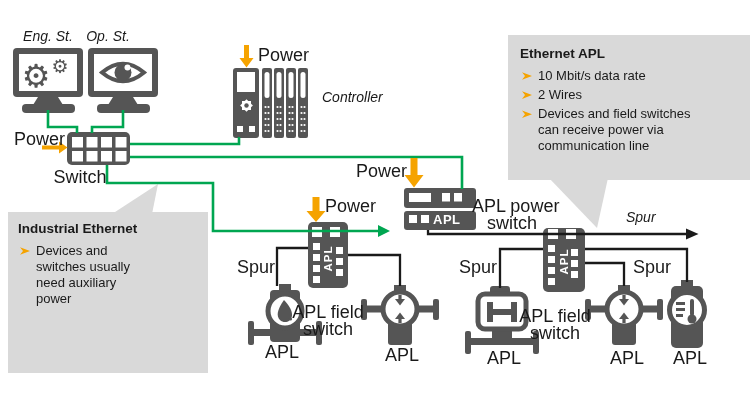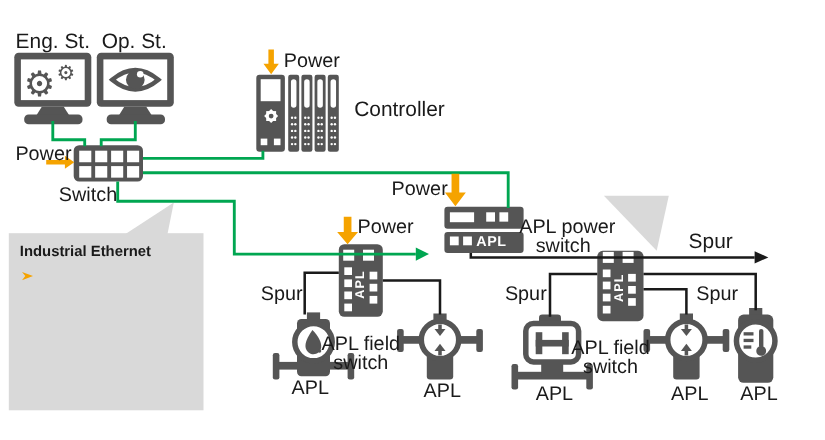--- a/index.html
+++ b/index.html
@@ -1,27 +1,27 @@
 <!DOCTYPE html>
 <html><head>
 <meta charset="utf-8">
 <style>
   html,body{margin:0;padding:0;background:#fff;}
   #stage{position:relative;width:750px;height:400px;background:#ffffff;overflow:hidden;
          font-family:"Liberation Sans",sans-serif;color:#1a1a1a;}
   #diagram-svg{position:absolute;left:0;top:0;z-index:1;}
   .lbl{position:absolute;z-index:3;white-space:nowrap;font-size:18px;line-height:1.1;}
-  .lbl.big{font-size:19px;}
+  .lbl.big{font-size:14px;font-style:italic;}
   .center{text-align:center;}
   .two-line{line-height:16.5px;margin-top:12px;}
   .vtext{position:absolute;z-index:3;color:#fff;font-weight:bold;font-size:11.5px;
          letter-spacing:1px;text-align:center;transform:rotate(-90deg);}
   .ps-apl{position:absolute;z-index:3;color:#fff;font-weight:bold;font-size:13px;letter-spacing:0.5px;}
   .callout{position:absolute;z-index:2;background:#D9D9D9;box-sizing:border-box;}
-  #co-industrial{left:8px;top:212px;width:177px;height:161px;padding:9px 6px 6px 10px;}
+  #co-industrial{left:8px;top:212px;width:200px;height:161px;padding:9px 6px 6px 10px;}
   #co-apl{left:508px;top:35px;width:242px;height:145px;padding:11px 8px 8px 12px;}
   .co-title{font-weight:bold;font-size:13.5px;margin-bottom:7px;}
   .bullet{display:flex;align-items:flex-start;margin-bottom:3px;font-size:13px;line-height:1.24;}
   .marker{flex:none;width:10px;height:10px;margin:3px 6px 0 2px;background:#F5A300;
           clip-path:polygon(0 12%,100% 50%,0 88%,30% 50%);}
   #co-industrial .txt{max-width:112px;}
   #co-apl .txt{max-width:176px;}
 </style>
 </head>
 <body>
@@ -241,21 +241,21 @@
 
     <g fill="#F5A300">
       <polygon points="42,145.5 59,145.5 59,141.5 67.5,147.5 59,153.5 59,149.5 42,149.5"></polygon>
       <polygon points="244,45 249,45 249,58 253.5,58 246.5,67.5 239.5,58 244,58"></polygon>
       <polygon points="410.5,158 417.5,158 417.5,175 423.5,175 414,187.5 404.5,175 410.5,175"></polygon>
       <polygon points="312.5,197 319.5,197 319.5,211 325.5,211 316,222 306.5,211 312.5,211"></polygon>
     </g>
   </svg>
 
   <div class="lbl big center" style="left:12px;top:29px;width:72px;">Eng. St.</div>
-  <div class="lbl big center" style="left:86px;top:29px;width:72px;">Op. St.</div>
+  <div class="lbl big center" style="left:72px;top:29px;width:72px;">Op. St.</div>
   <div class="lbl" style="left:14px;top:130px;">Power</div>
   <div class="lbl center" style="left:48px;top:168px;width:64px;">Switch</div>
   <div class="lbl" style="left:258px;top:46px;">Power</div>
   <div class="lbl big" style="left:322px;top:90px;">Controller</div>
   <div class="lbl" style="left:356px;top:162px;width:46px;text-align:right;">Power</div>
   <div class="lbl center two-line" style="left:472px;top:186px;width:80px;">
     <div>APL power</div>
     <div>switch</div>
   </div>
   <div class="lbl" style="left:325px;top:197px;">Power</div>
@@ -279,17 +279,33 @@
   <div class="lbl center" style="left:668px;top:349px;width:44px;">APL</div>
 
   <div class="ps-apl" style="left:433px;top:212px;">APL</div>
   <div class="vtext" style="left:306px;top:252px;width:44px;height:13px;">APL</div>
   <div class="vtext" style="left:542px;top:255px;width:44px;height:13px;">APL</div>
 
   <div class="callout" id="co-industrial">
     <div class="co-title">Industrial Ethernet</div>
     <div class="bullet">
       <span class="marker"></span>
+      <span class="txt">Devices and switches usually need auxiliary power</span>
     </div>
   </div>
 
+  <div class="callout" id="co-apl">
+    <div class="co-title">Ethernet APL</div>
+    <div class="bullet">
+      <span class="marker"></span>
+      <span class="txt">10 Mbit/s data rate</span>
+    </div>
+    <div class="bullet">
+      <span class="marker"></span>
+      <span class="txt">2 Wires</span>
+    </div>
+    <div class="bullet">
+      <span class="marker"></span>
+      <span class="txt">Devices and field switches can receive power via communication line</span>
+    </div>
+  </div>
 
 </div>
 
 </body></html>

